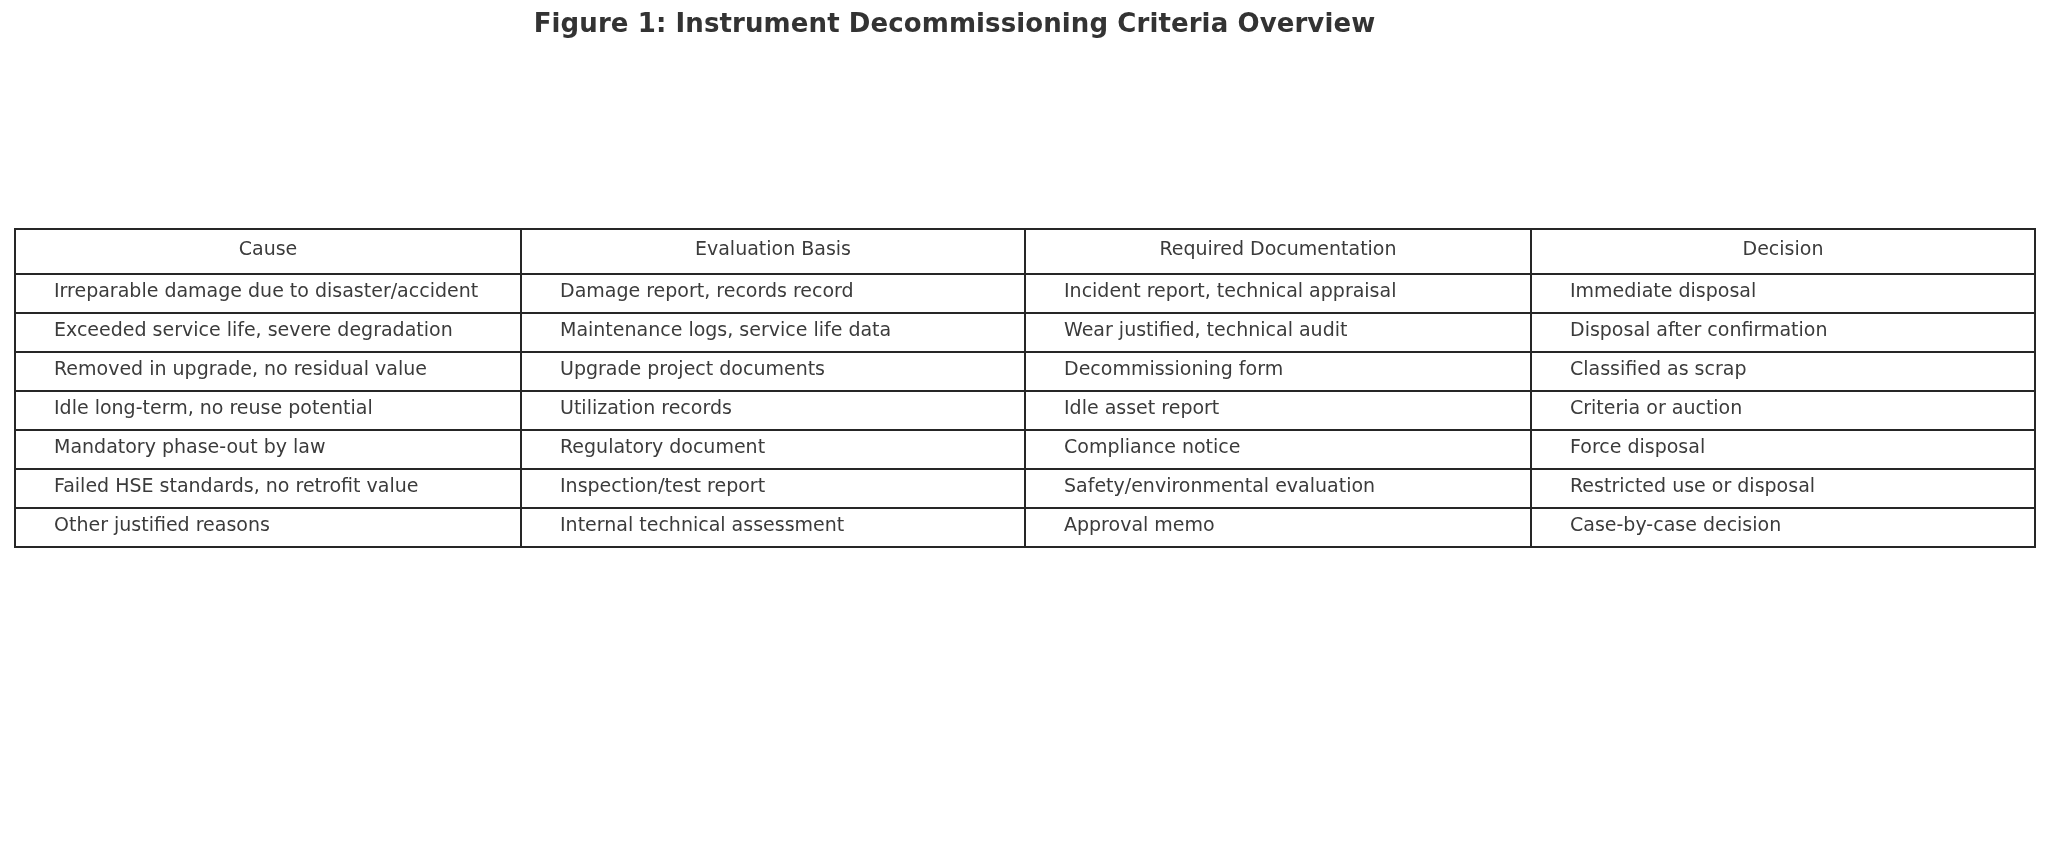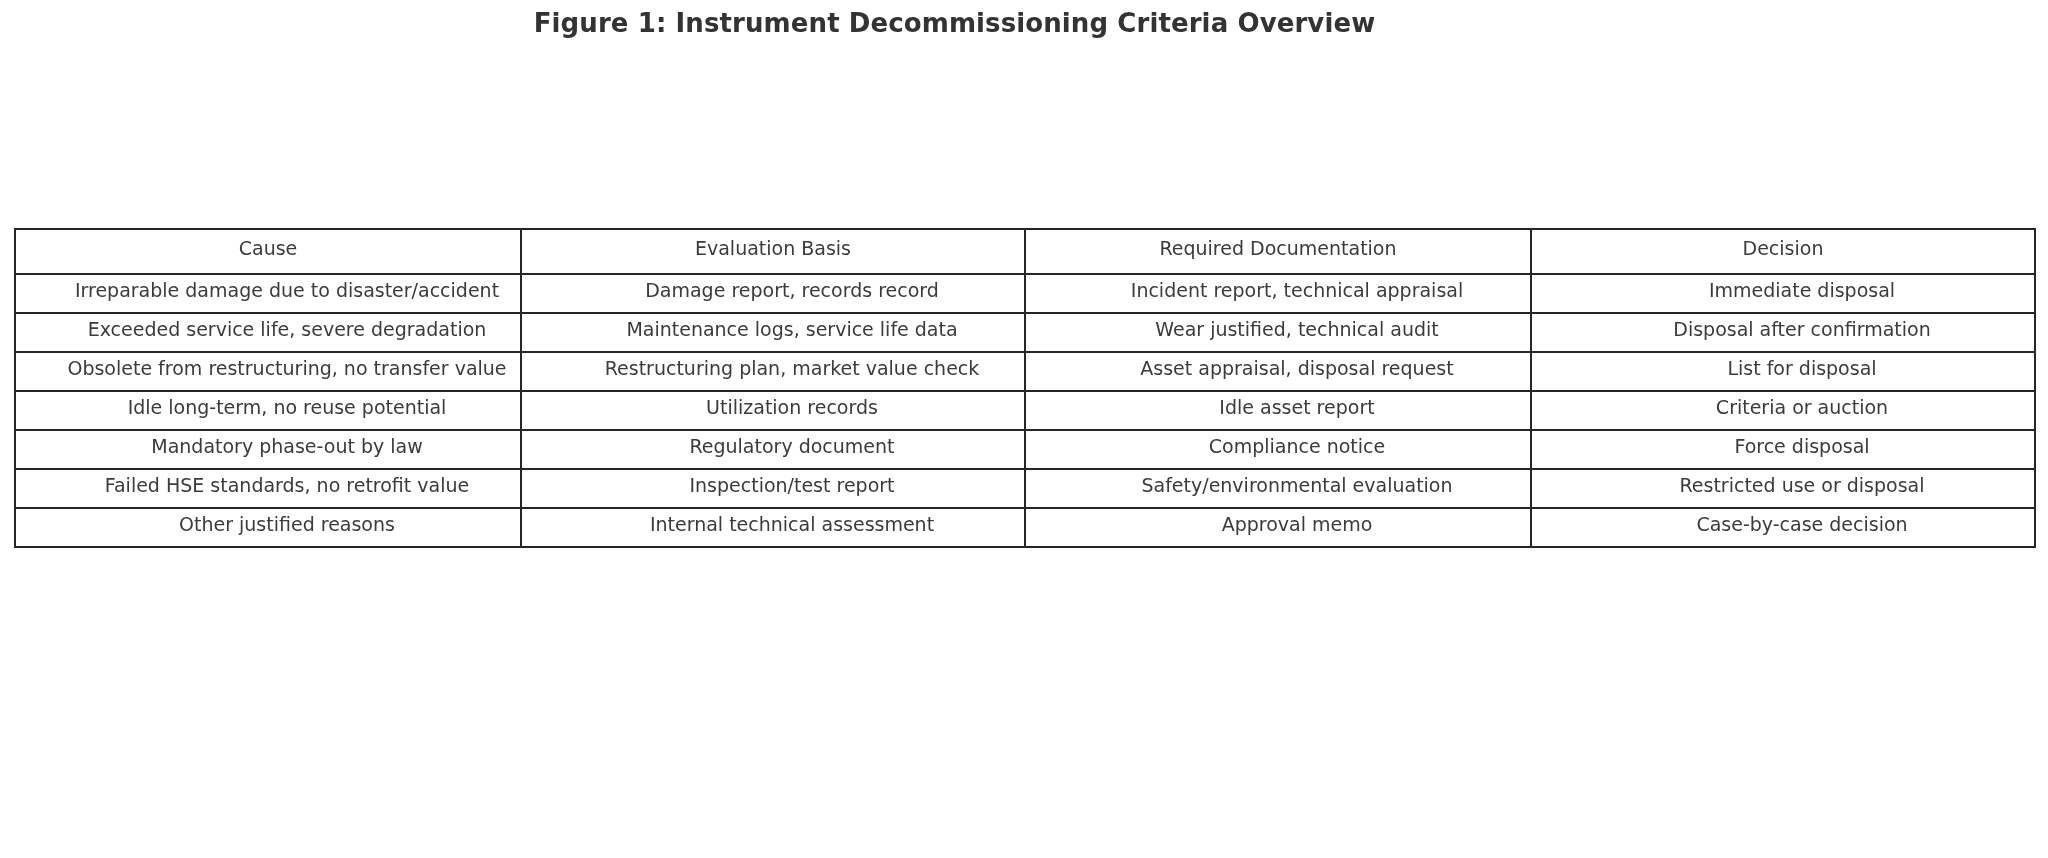--- a/index.html
+++ b/index.html
@@ -62,21 +62,21 @@
     overflow: hidden;
     white-space: nowrap;
     vertical-align: middle;
     box-sizing: border-box;
   }
   table.criteria th {
     text-align: center;
     height: 45px;
   }
   table.criteria td {
-    text-align: center;
+    text-align: left;
     padding-left: 38px;
   }
   table.criteria tr.header-row th {
     border-bottom: 2px solid #262626;
   }
   .cell-inner {
     display: block;
     overflow: hidden;
     white-space: nowrap;
   }
@@ -136,30 +136,30 @@
             </td>
           <td>
               <span class="cell-inner">Wear justified, technical audit</span>
             </td>
           <td>
               <span class="cell-inner">Disposal after confirmation</span>
             </td>
         </tr>
         <tr>
           <td>
-              <span class="cell-inner">Obsolete from restructuring, no transfer value</span>
-            </td>
-          <td>
-              <span class="cell-inner">Restructuring plan, market value check</span>
-            </td>
-          <td>
-              <span class="cell-inner">Asset appraisal, disposal request</span>
-            </td>
-          <td>
-              <span class="cell-inner">List for disposal</span>
+              <span class="cell-inner">Removed in upgrade, no residual value</span>
+            </td>
+          <td>
+              <span class="cell-inner">Upgrade project documents</span>
+            </td>
+          <td>
+              <span class="cell-inner">Decommissioning form</span>
+            </td>
+          <td>
+              <span class="cell-inner">Classified as scrap</span>
             </td>
         </tr>
         <tr>
           <td>
               <span class="cell-inner">Idle long-term, no reuse potential</span>
             </td>
           <td>
               <span class="cell-inner">Utilization records</span>
             </td>
           <td>

